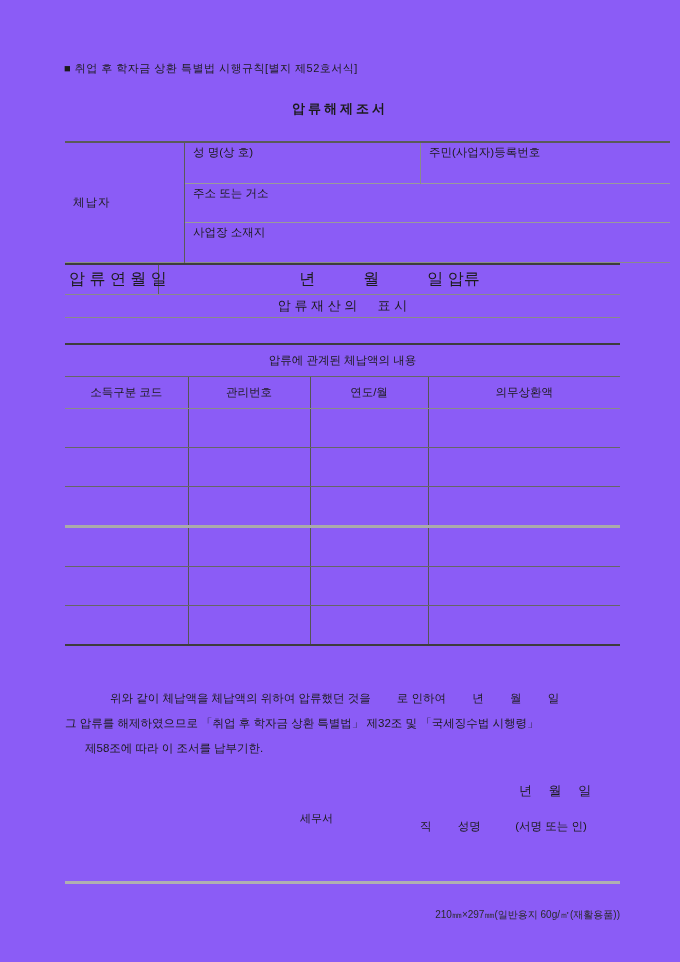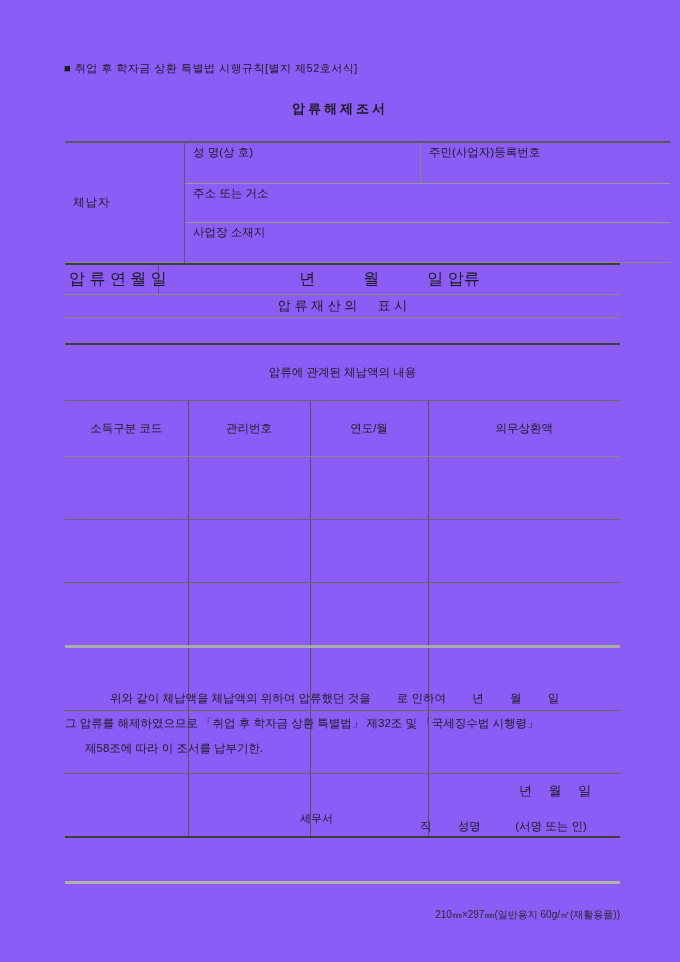--- a/index.html
+++ b/index.html
@@ -36,21 +36,21 @@
   #seizure-row .sd-value { flex:1; display:flex; align-items:center; justify-content:center; }
 
   #property-row { left:65px; top:295px; width:555px; height:23px;
     box-sizing:border-box; border-bottom:1px solid #8a8a8a;
     display:flex; align-items:center; justify-content:center; font-size:13px; }
 
   
   #arrears-table { position:absolute; left:65px; top:343px; width:555px;
     border-collapse:collapse; table-layout:fixed; font-size:11.5px;
     border-top:2px solid #3d3d3d; border-bottom:2px solid #3d3d3d; }
-  #arrears-table td { padding:12px 4px; text-align:center; vertical-align:middle; }
+  #arrears-table td { padding:0 4px; text-align:center; vertical-align:middle; }
   #arrears-table tr.cap td { height:31px; border-bottom:1px solid #666; }
   #arrears-table tr.h1 td { height:31px; border-bottom:1px solid #8a8a8a; }
   #arrears-table tr.h2 td { height:30px; border-bottom:2px solid #555; }
   #arrears-table tr.er td { height:38px; border-bottom:1px solid #666; }
   #arrears-table tr.er.thick td { border-bottom:3px solid #aaaaaa; }
   #arrears-table tr.er.last td { border-bottom:none; }
   #arrears-table tr.h1 td + td, #arrears-table tr.h2 td + td,
   #arrears-table tr.er td + td { border-left:1px solid #555; }
 
   

